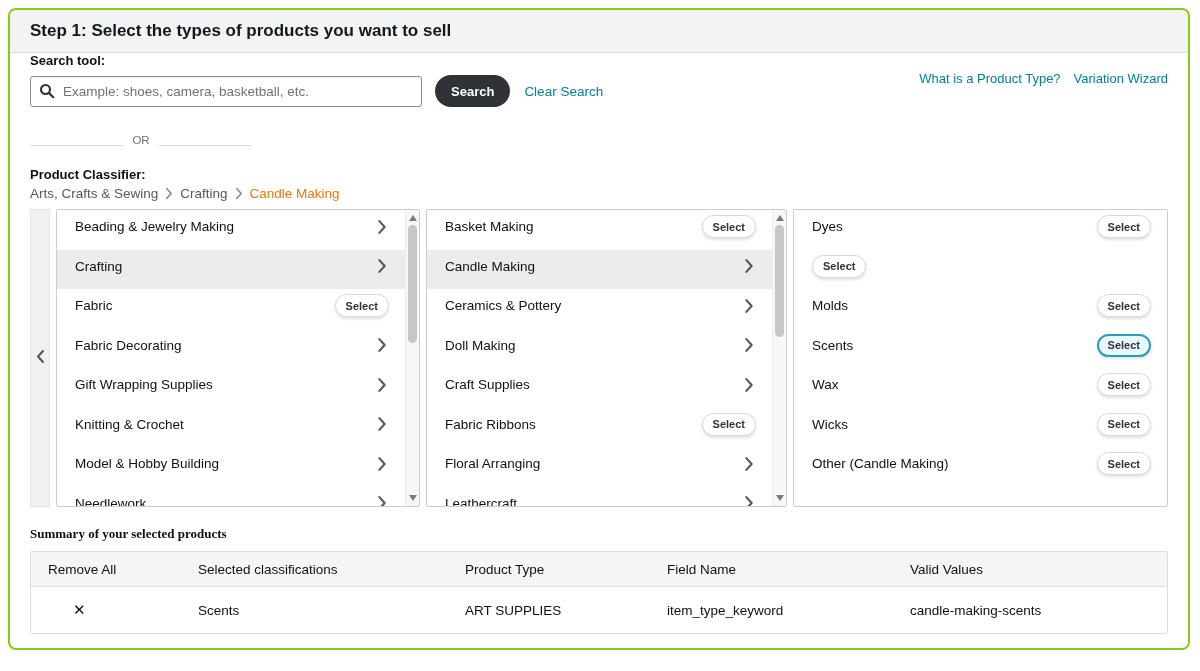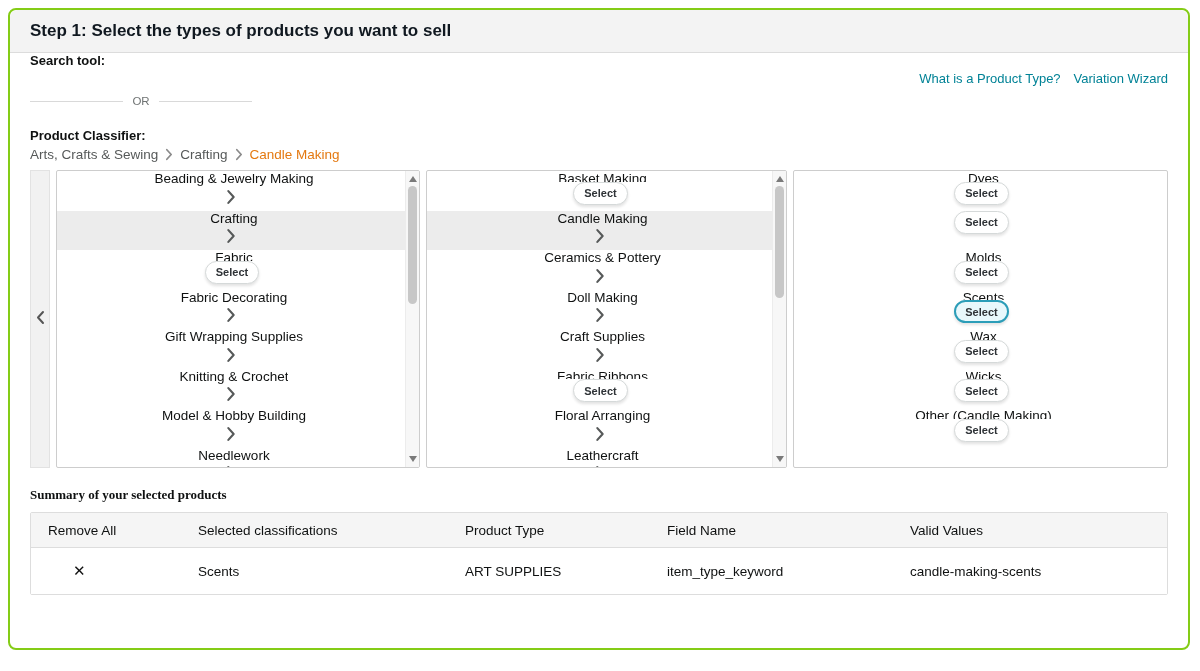--- a/index.html
+++ b/index.html
@@ -20,40 +20,40 @@
     box-shadow:inset 0 1px 2px rgba(0,0,0,.05);font-family:inherit;}
   .search-input::placeholder{color:#6f7373;opacity:1;}
   .mag{position:absolute;left:9px;top:7px;}
   .search-btn{margin-left:13px;height:32px;padding:0 16px;border:none;border-radius:17px;background:#2f3337;
     color:#fff;font-size:13px;font-weight:bold;cursor:pointer;font-family:inherit;}
   .link{color:#008296;color:var(--link,#008296);text-decoration:none;font-size:13px;cursor:pointer;}
   .clear-link{margin-left:14px;font-size:13.5px;}
   .top-links{position:absolute;top:18px;right:20px;display:flex;gap:13px;font-size:13.5px;}
 
   
-  .or-row{display:flex;align-items:center;margin-top:27px;width:222px;}
+  .or-row{display:flex;align-items:flex-end;margin-top:27px;width:222px;}
   .or-row .line{flex:1;height:1px;background:#d9d9d9;}
   .or-text{margin:0 9px;font-size:11.5px;color:#6f7373;}
 
   
   .pc-label{margin-top:21px;}
   .breadcrumb{display:flex;align-items:center;margin-top:4px;font-size:13.5px;color:#565959;}
   .crumb{cursor:pointer;}
   .crumb.active{color:#e47911;color:var(--accent,#e47911);}
   .bc-sep{margin:0 7px;display:flex;align-items:center;}
 
   
   .panel{display:flex;margin-top:8px;height:298px;}
   .strip{width:20px;background:#f1f1f1;border:1px solid #e2e2e2;box-sizing:border-box;display:flex;
     align-items:center;justify-content:center;cursor:pointer;}
   .col{border:1px solid #cdcdcd;background:#fff;box-sizing:border-box;margin-left:6px;display:flex;
     overflow:hidden;border-radius:2px;}
   .col1{width:364px;} .col2{width:361px;} .col3{flex:1;}
   .list{flex:1;overflow:hidden;}
-  .c-row{height:39.5px;display:flex;align-items:center;padding:0 12px 6px 18px;box-sizing:border-box;cursor:pointer;flex-direction:column;}
+  .c-row{height:39.5px;display:flex;align-items:center;padding:0 12px 6px 18px;box-sizing:border-box;cursor:pointer;}
   .c-row.hl{background:#ececec;}
   .c-label{flex:1;font-size:13.5px;color:#0f1111;white-space:nowrap;overflow:hidden;}
   .chevron{display:flex;align-items:center;margin-right:6px;}
   .sel{height:23px;padding:0 10px;border:1px solid #d5d9d9;border-radius:12px;background:#fff;
     box-shadow:0 2px 3px rgba(15,17,17,.12);font-size:11px;font-weight:bold;color:#2f3337;cursor:pointer;
     font-family:inherit;margin-right:4px;}
   .sel.selected{border:2px solid #2b9db8;border-color:var(--selected,#2b9db8);background:#e8f8fc;padding:0 9px;}
 
   
   .sbar{width:14px;background:#f7f7f7;border-left:1px solid #ececec;position:relative;box-sizing:border-box;cursor:default;}
@@ -82,20 +82,33 @@
     <span class="card-title">Step 1: Select the types of products you want to sell</span>
   </div>
 
   <div class="content">
     <div class="top-links">
       <a class="link">What is a Product Type?</a>
       <a class="link">Variation Wizard</a>
     </div>
 
     <div class="label">Search tool:</div>
+    <div class="search-row">
+      <div class="search-box">
+        <span class="mag">
+          <svg width="16" height="16" viewBox="0 0 16 16">
+              <circle cx="6.5" cy="6.5" r="4.5" fill="none" stroke="#2f3337" stroke-width="2.1"></circle>
+              <line x1="10" y1="10" x2="14.2" y2="14.2" stroke="#2f3337" stroke-width="2.3" stroke-linecap="round"></line>
+            </svg>
+        </span>
+        <input class="search-input" type="text" placeholder="Example: shoes, camera, basketball, etc." style="">
+      </div>
+      <button class="search-btn">Search</button>
+      <a class="link clear-link">Clear Search</a>
+    </div>
 
     <div class="or-row">
       <span class="line"></span>
       <span class="or-text">OR</span>
       <span class="line"></span>
     </div>
 
     <div class="label pc-label">Product Classifier:</div>
     <div class="breadcrumb" id="breadcrumb">
         <span class="crumb">Arts, Crafts &amp; Sewing</span>

